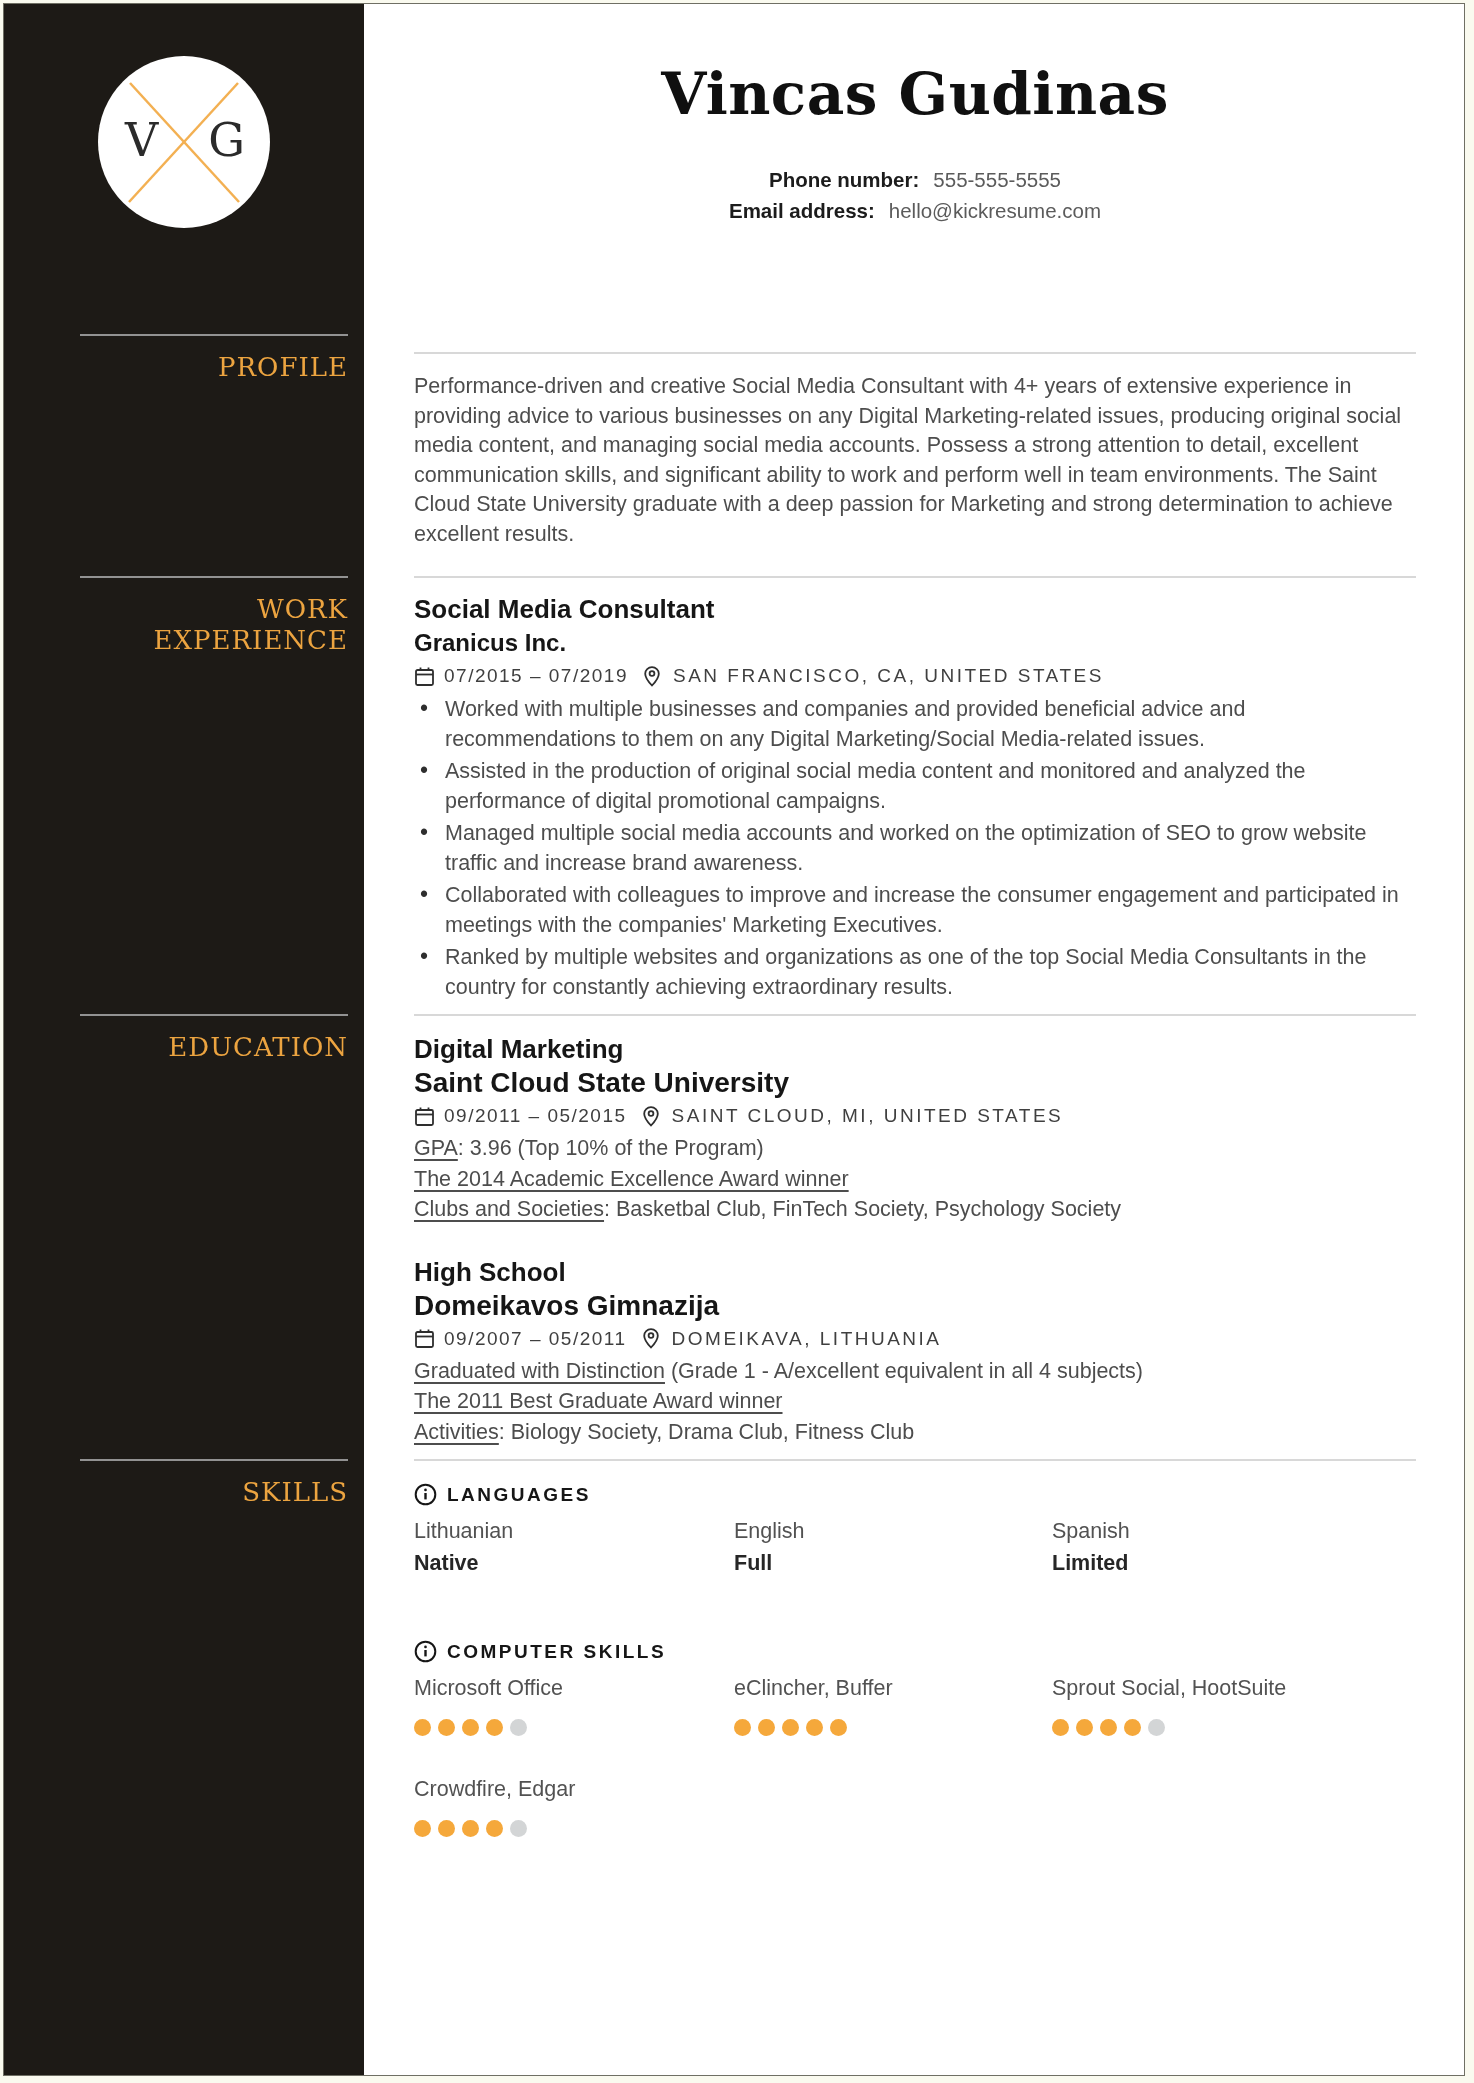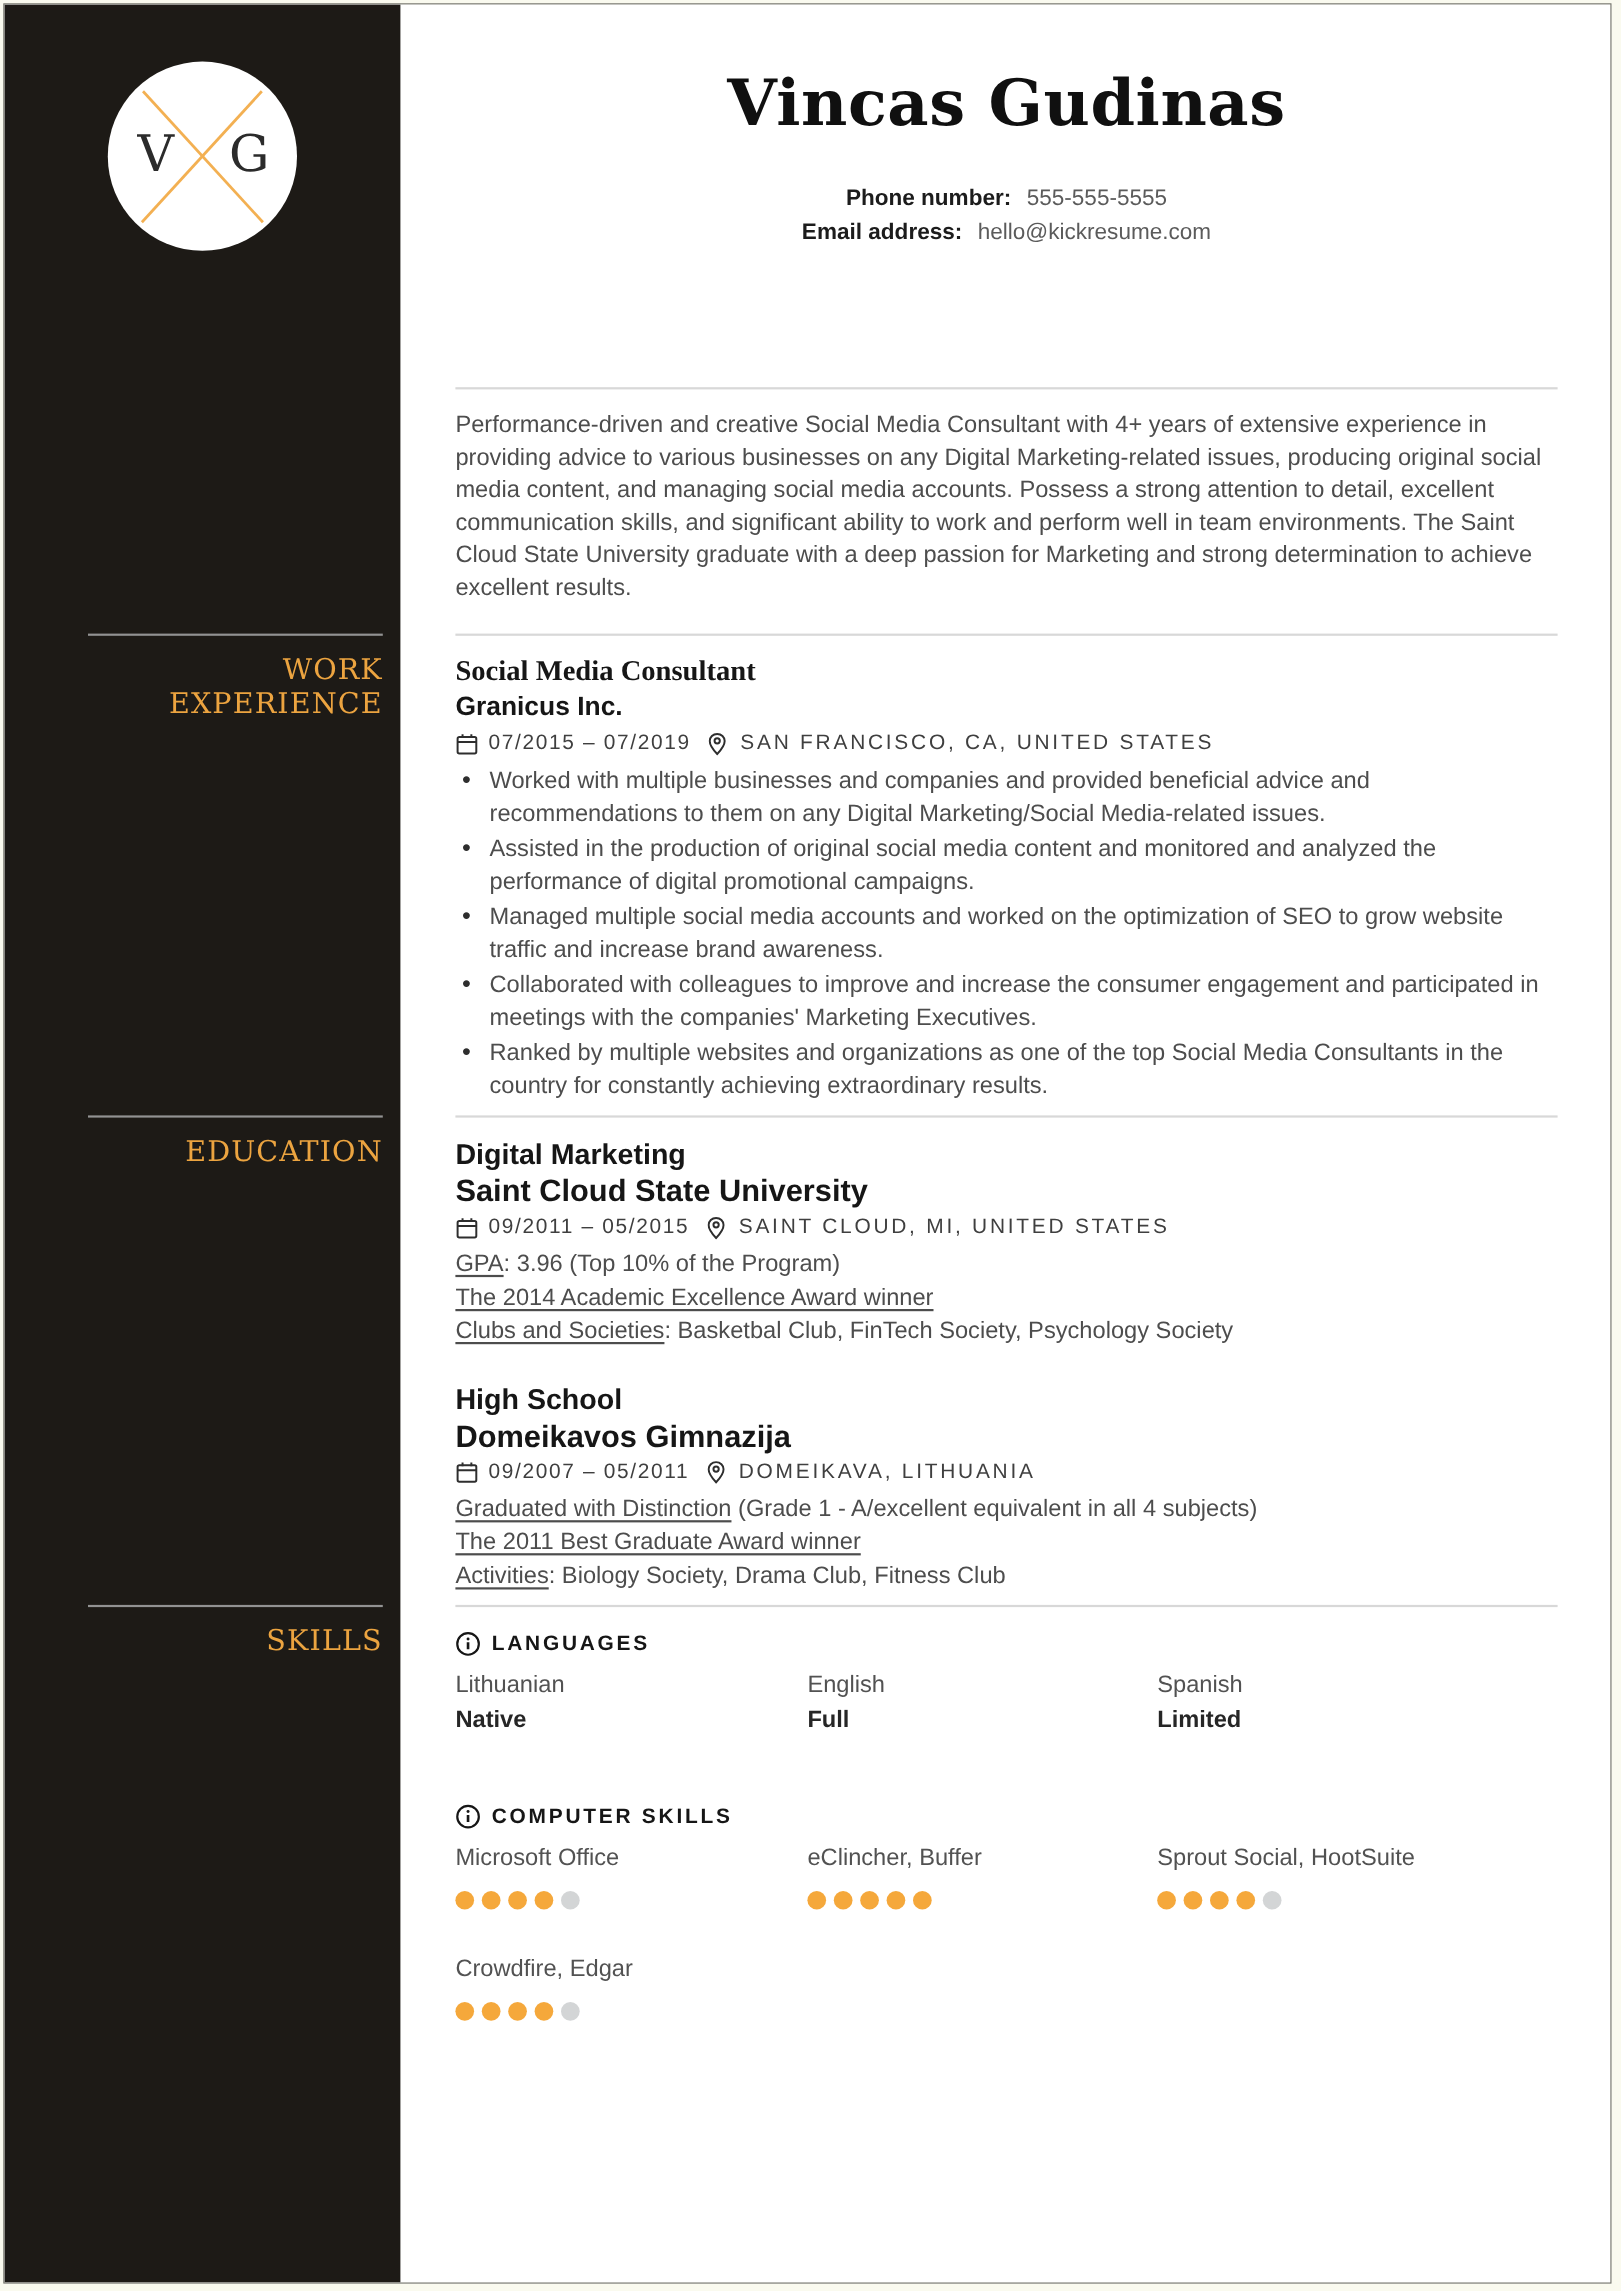--- a/index.html
+++ b/index.html
@@ -70,21 +70,21 @@
   .contact-label{ font-weight:bold; color:#1c1c1c; margin-right:14px; }
   .contact-value{ color:#5b5b5b; }
   .divider{ height:2px; background:var(--divider-main); }
   .m-profile{ top:348px; }
   .profile-text{
     margin-top:18px;
     font-size:21.5px; line-height:29.5px; color:var(--body-text);
     width:990px;
   }
   .m-work{ top:572px; }
-  .job-title{ margin-top:16px; font-size:26px; line-height:31px; font-weight:bold; color:var(--heading-text);font-family:Liberation Serif, serif; }
+  .job-title{ margin-top:16px; font-size:26px; line-height:31px; font-weight:bold; color:var(--heading-text); }
   .job-company{ margin-top:3px; font-size:24px; line-height:29px; font-weight:bold; color:var(--heading-text); }
   .meta-row{ margin-top:8px; display:flex; align-items:center; font-size:19px; color:#3f3f3f; }
   .meta-row svg{ flex:0 0 auto; }
   .meta-dates{ margin-left:9px; letter-spacing:1.5px; }
   .meta-loc{ margin-left:13px; letter-spacing:2.5px; }
   .meta-pin{ margin-left:16px; }
   .bullets{ margin-top:8px; list-style:none; }
   .bullets li{
     position:relative; padding-left:31px;
     font-size:21.5px; line-height:29.5px; color:var(--body-text);
@@ -132,20 +132,24 @@
   <aside class="sidebar">
     <div class="logo-circle">
       <svg class="logo-x" viewBox="0 0 172 172" width="172" height="172">
         <line x1="32" y1="27" x2="141" y2="146" stroke="#F3B052" stroke-width="2.5"></line>
         <line x1="140" y1="27" x2="31" y2="146" stroke="#F3B052" stroke-width="2.5"></line>
       </svg>
       <span class="logo-letter left">V</span>
       <span class="logo-letter right">G</span>
     </div>
 
+    <div class="side-section side-profile">
+      <div class="side-line"></div>
+      <div class="side-label">PROFILE</div>
+    </div>
     <div class="side-section side-work">
       <div class="side-line"></div>
       <div class="side-label">WORK EXPERIENCE</div>
     </div>
     <div class="side-section side-skills">
       <div class="side-line"></div>
       <div class="side-label">SKILLS</div>
     </div>
     <div class="side-section side-education">
       <div class="side-line"></div>

